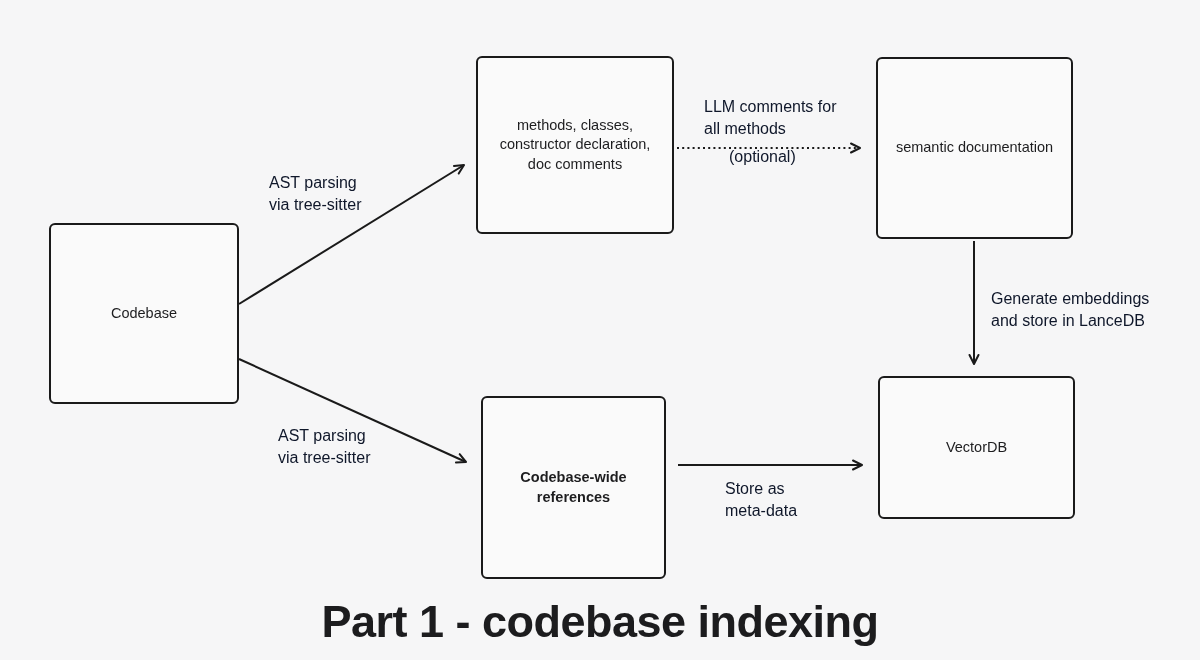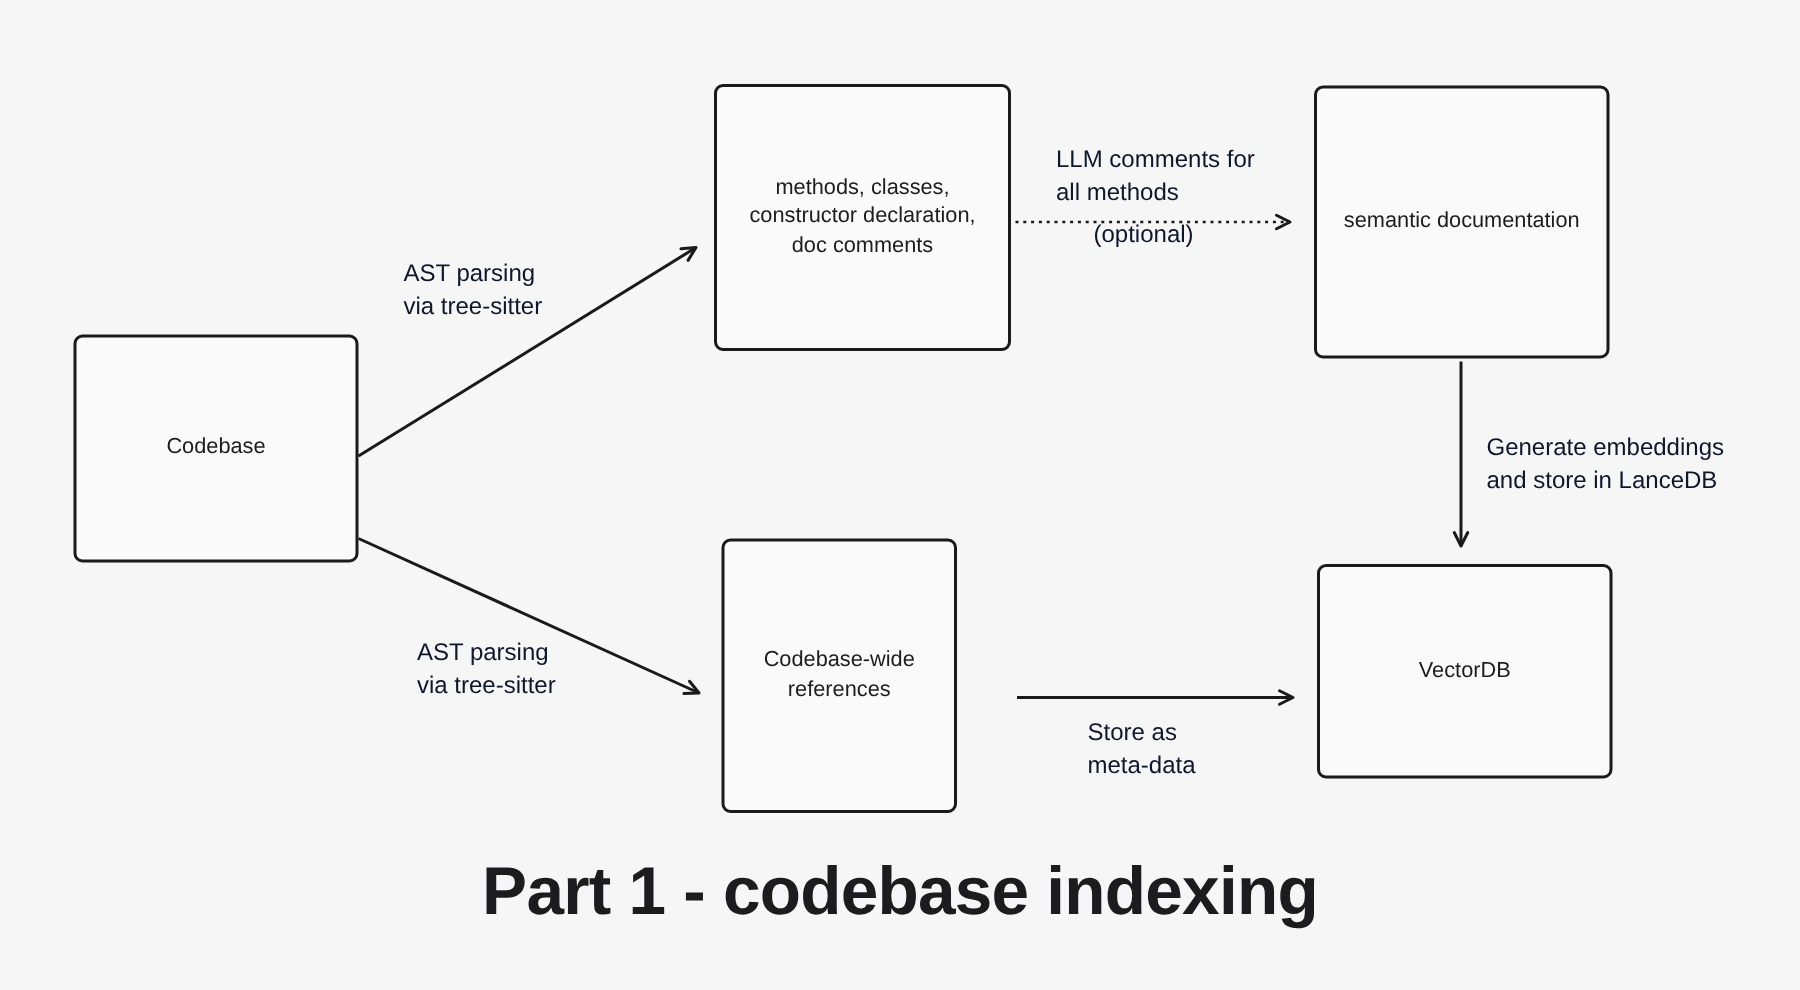--- a/index.html
+++ b/index.html
@@ -45,21 +45,21 @@
     position: absolute;
     font-size: 16px;
     line-height: 1.4;
     color: #0f172a;
     white-space: pre-line;
   }
   .diagram-title {
     position: absolute;
     left: 0;
     right: 0;
-    top: 568px;
+    top: 596px;
     text-align: center;
     font-size: 45px;
     font-weight: 700;
     color: #1c1c1e;
     letter-spacing: -0.5px;
   }
 </style>
 </head>
 <body>
 
@@ -71,35 +71,35 @@
         <path d="M2,2.5 L11,7 L2,11.5" fill="none" stroke="#1a1a1a" stroke-width="2" stroke-linecap="round" stroke-linejoin="round"></path>
       </marker>
     </defs>
     <line x1="239" y1="304" x2="464" y2="165" stroke="#1a1a1a" stroke-width="2" marker-end="url(#arrowhead)"></line>
     <line x1="239" y1="359" x2="466" y2="462" stroke="#1a1a1a" stroke-width="2" marker-end="url(#arrowhead)"></line>
     <line x1="677" y1="148" x2="860" y2="148" stroke="#1a1a1a" stroke-width="1.8" stroke-dasharray="2 3.2" marker-end="url(#arrowhead)"></line>
     <line x1="974" y1="241" x2="974" y2="364" stroke="#1a1a1a" stroke-width="2" marker-end="url(#arrowhead)"></line>
     <line x1="678" y1="465" x2="862" y2="465" stroke="#1a1a1a" stroke-width="2" marker-end="url(#arrowhead)"></line>
   </svg>
 
-  <div class="node" style="left:49px; top:223px; width:190px; height:152px;">
+  <div class="node" style="left:49px; top:223px; width:190px; height:181px;">
     <span class="node-label">Codebase</span>
   </div>
 
   <div class="node" style="left:476px; top:56px; width:198px; height:178px;">
     <span class="node-label">methods, classes,
 constructor declaration,
 doc comments</span>
   </div>
 
   <div class="node" style="left:876px; top:57px; width:197px; height:182px;align-items:center;">
     <span class="node-label">semantic documentation</span>
   </div>
 
-  <div class="node" style="left:481px; top:359px; width:157px; height:183px;">
+  <div class="node" style="left:481px; top:396px; width:185px; height:183px;font-weight:bold;">
     <span class="node-label">Codebase-wide
 references</span>
   </div>
 
   <div class="node" style="left:878px; top:376px; width:197px; height:143px;">
     <span class="node-label">VectorDB</span>
   </div>
 
   <div class="edge-label" style="left:269px; top:172px;">AST parsing
 via tree-sitter</div>

